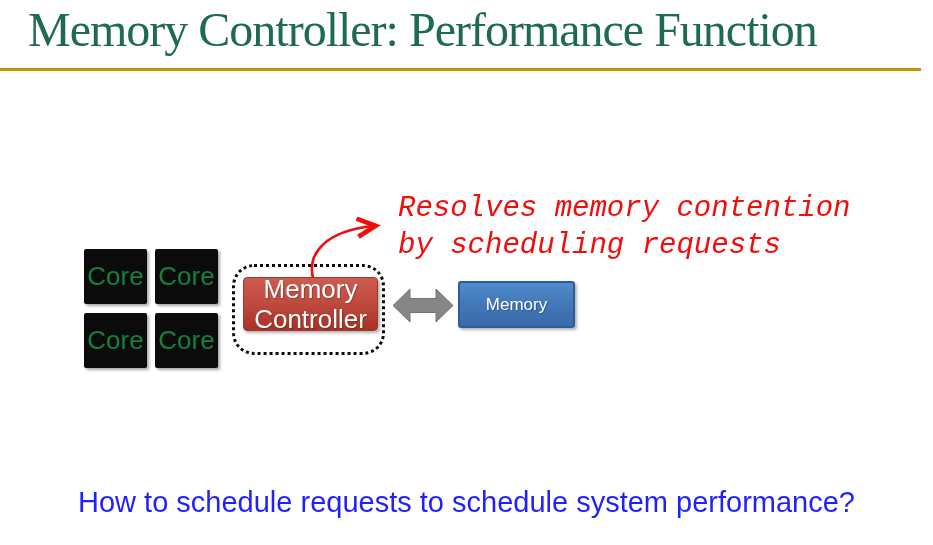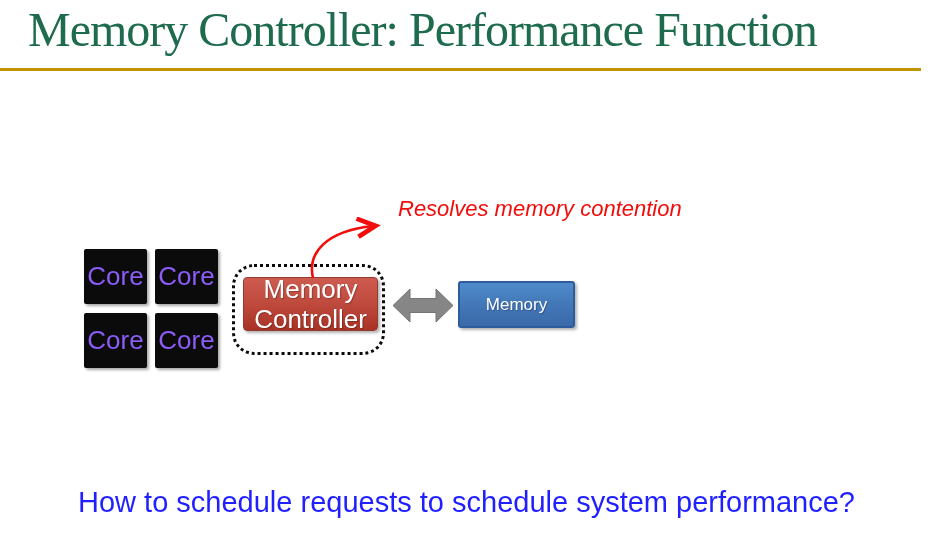--- a/index.html
+++ b/index.html
@@ -35,21 +35,21 @@
   }
   .title-rule{
     position:absolute;left:0;top:68px;width:921px;height:3px;
     background:var(--rule-gold,#C49502);
   }
   .core-box{
     position:absolute;width:63px;height:55px;
     background:var(--core-black,#0B0B0B);
     border-radius:2px;
     box-shadow:2px 2px 3px rgba(0,0,0,0.35);
-    color:#8b5cf6;font-size:26px;
+    color:#15803d;font-size:26px;
     display:flex;align-items:center;justify-content:center;text-align:center;
   }
   .core-1{left:84px;top:249px;}
   .core-2{left:155px;top:249px;}
   .core-3{left:84px;top:313px;}
   .core-4{left:155px;top:313px;}
   .mc-dotted{
     position:absolute;left:232px;top:264px;width:153px;height:91px;
     border:3px dotted #0a0a0a;border-radius:22px;
     box-sizing:border-box;
@@ -75,24 +75,25 @@
     border:2px solid var(--memory-blue-border,#2D5C9C);
     border-radius:3px;
     box-shadow:2px 2px 3px rgba(0,0,0,0.3);
     box-sizing:border-box;
     color:#ffffff;font-size:17px;
     display:flex;align-items:center;justify-content:center;
     text-shadow:1px 1px 1px rgba(0,0,0,0.25);
   }
   .annotation{
     position:absolute;left:398px;top:190px;
-    font-size:22px;line-height:37px;
+    font-size:29px;line-height:37px;
     font-style:italic;
     color:var(--annotation-red,#F20D0D);
     white-space:nowrap;
+    font-family:Liberation Mono, monospace;
   }
   .red-arrow{
     position:absolute;left:295px;top:212px;width:95px;height:72px;
   }
   .question{
     position:absolute;left:0;top:486px;width:933px;
     text-align:center;
     font-size:29px;
     color:var(--question-blue,#1F1FFF);
   }
@@ -135,17 +136,18 @@
     <defs>
       <marker id="redhead" markerWidth="10" markerHeight="10" refX="7" refY="4" orient="auto">
         <polyline points="1,0.5 8,4 1,7.5" fill="none" stroke="#F20D0D" stroke-width="1.8"></polyline>
       </marker>
     </defs>
     <path d="M 18 66 C 12 40, 32 19, 78 14" fill="none" stroke="#F20D0D" stroke-width="2.6" marker-end="url(#redhead)"></path>
   </svg>
 
   <div class="annotation">
     <div>Resolves memory contention</div>
+    <div>by scheduling requests</div>
   </div>
 
   <div class="question">How to schedule requests to schedule system performance?</div>
 
 </div>
 
 </body></html>

